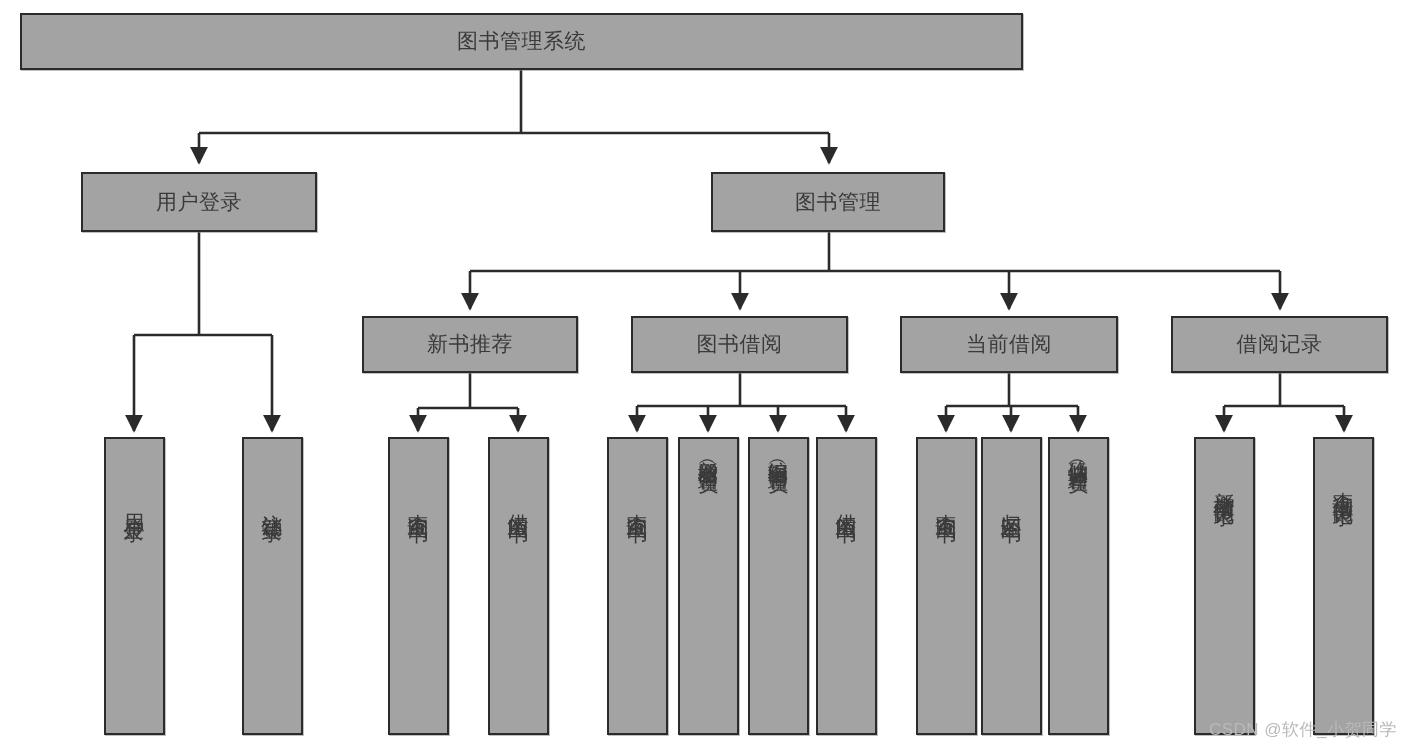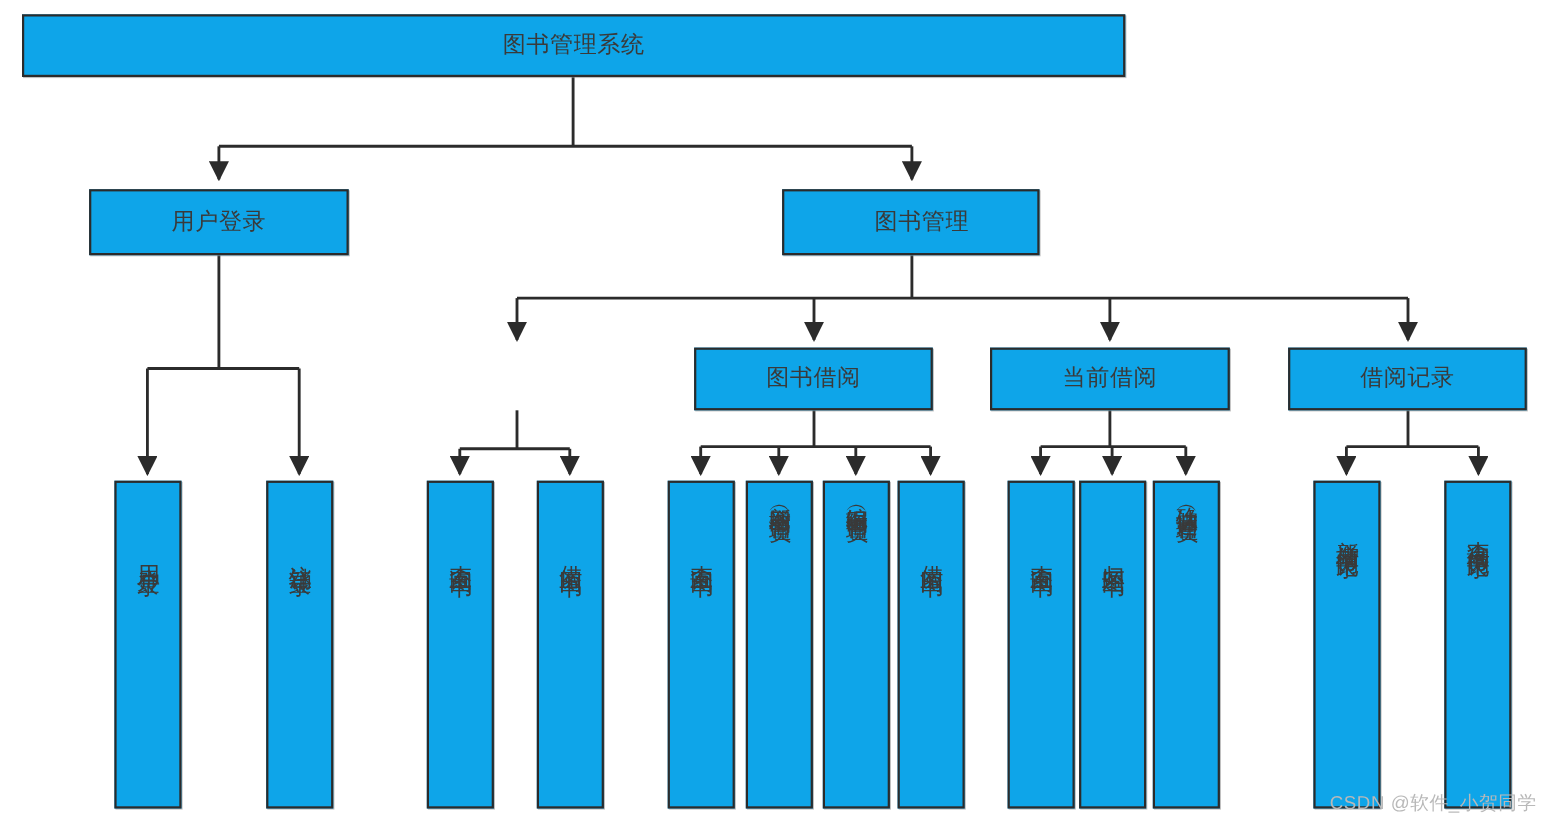--- a/index.html
+++ b/index.html
@@ -21,21 +21,21 @@
     position: absolute;
     left: 0;
     top: 0;
     width: 1405px;
     height: 747px;
     pointer-events: none;
   }
   .node {
     position: absolute;
     box-sizing: border-box;
-    background: #0ea5e9;
+    background: #a3a3a3;
     border: 2px solid #2b2b2b;
     display: flex;
     align-items: center;
     justify-content: center;
     color: #3a3a3a;
     box-shadow: 1px 1px 0 rgba(140,140,140,0.55);
   }
   .node .label {
     display: block;
     text-align: center;
@@ -143,20 +143,23 @@
     <span class="label">图书管理系统</span>
   </div>
 
   <div class="node horiz" style="left:81px; top:172px; width:236px; height:60px;">
     <span class="label">用户登录</span>
   </div>
   <div class="node horiz" style="left:711px; top:172px; width:234px; height:60px;padding-left:20px;">
     <span class="label">图书管理</span>
   </div>
 
+  <div class="node horiz" style="left:362px; top:316px; width:216px; height:57px;">
+    <span class="label">新书推荐</span>
+  </div>
   <div class="node horiz" style="left:631px; top:316px; width:217px; height:57px;">
     <span class="label">图书借阅</span>
   </div>
   <div class="node horiz" style="left:1171px; top:316px; width:217px; height:57px;">
     <span class="label">借阅记录</span>
   </div>
   <div class="node horiz" style="left:900px; top:316px; width:218px; height:57px;">
     <span class="label">当前借阅</span>
   </div>
 

